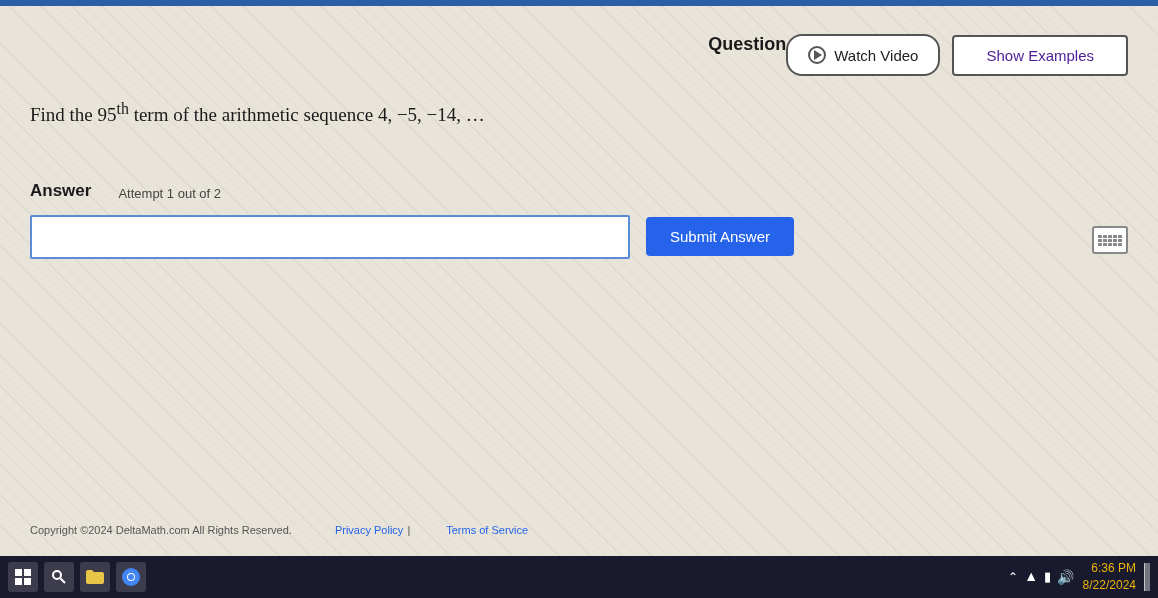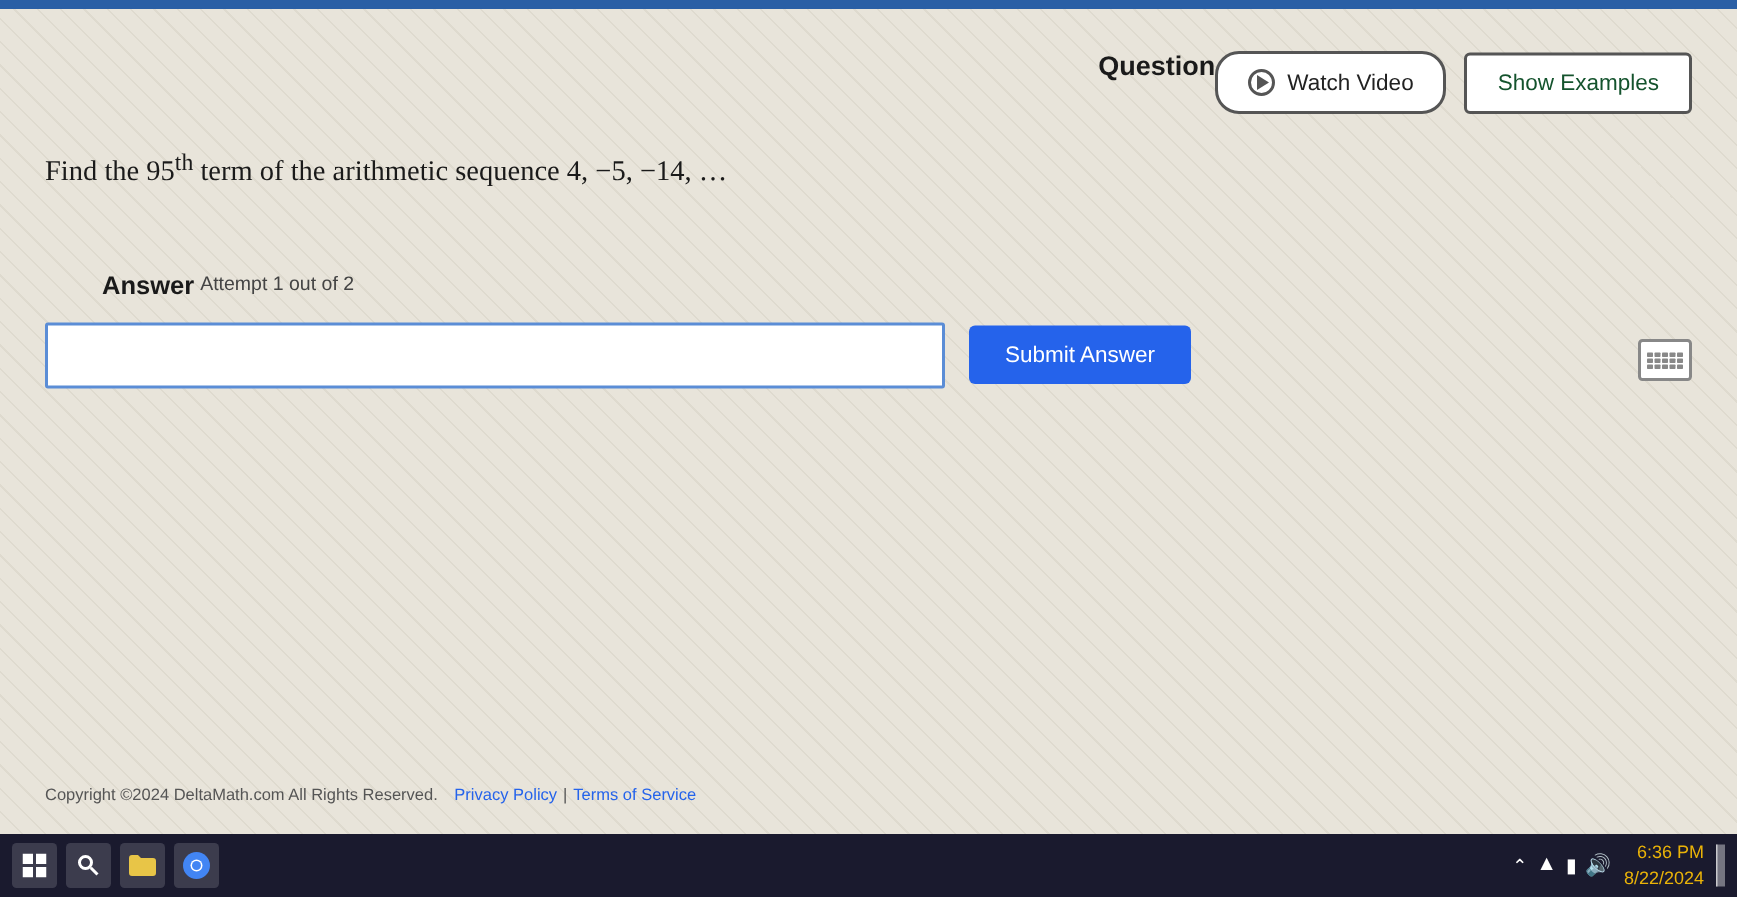--- a/index.html
+++ b/index.html
@@ -83,48 +83,47 @@
     .play-triangle {
       width: 0;
       height: 0;
       border-top: 5px solid transparent;
       border-bottom: 5px solid transparent;
       border-left: 8px solid #555;
       margin-left: 2px;
     }
 
     .show-examples-btn {
-      padding: 10px 20px;
+      padding: 10px 32px;
       border: 2px solid #555;
       background: white;
       border-radius: 4px;
       font-size: 15px;
       font-family: Arial, sans-serif;
       cursor: pointer;
-      color: #14532d;
+      color: #4c1d95;
     }
 
     .question-text {
       font-size: 19px;
       color: #1a1a1a;
       margin-bottom: 40px;
       line-height: 1.6;
       font-family: Georgia, serif;
     }
 
     .answer-section {
       margin-top: 10px;
     }
 
     .answer-label-row {
       display: flex;
-      align-items: flex-start;
-      gap: 4px;
+      align-items: flex-end;
+      gap: 27px;
       margin-bottom: 14px;
-      margin-left: 38px;
     }
 
     .answer-label {
       font-size: 17px;
       font-weight: bold;
       color: #1a1a1a;
       font-family: Arial, sans-serif;
     }
 
     .attempt-label {
@@ -202,20 +201,21 @@
       color: #555;
       font-family: Arial, sans-serif;
       display: flex;
       gap: 4px;
       align-items: flex-end;
     }
 
     .footer a {
       color: #2563eb;
       text-decoration: none;
+      margin-left: 32px;
     }
 
     .taskbar {
       height: 42px;
       background: #1a1a2e;
       display: flex;
       align-items: center;
       justify-content: space-between;
       padding: 0 8px;
     }

